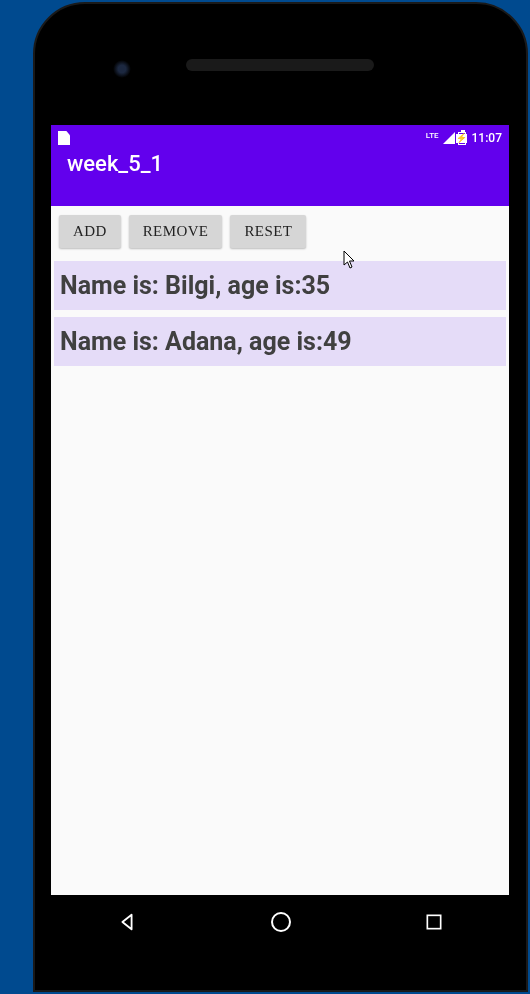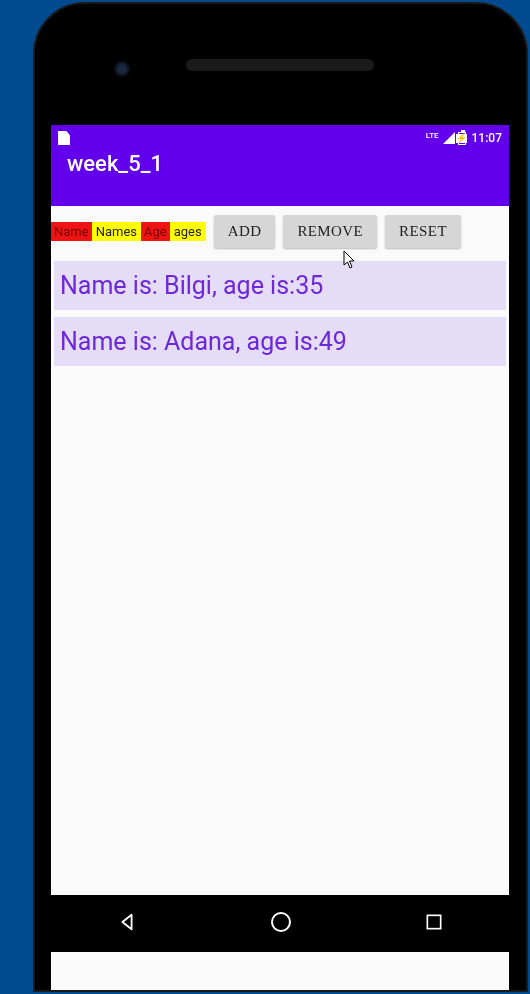--- a/index.html
+++ b/index.html
@@ -41,21 +41,21 @@
     .speaker {
       position: absolute;
       left: 186px; top: 59px;
       width: 188px; height: 12px;
       background: #1a1a1a;
       border-radius: 6px;
     }
     .screen {
       position: absolute;
       left: 51px; top: 125px;
-      width: 458px; height: 865px;
+      width: 458px; height: 770px;
       background: #fafafa;
       overflow: hidden;
     }
     .statusbar {
       height: 26px;
       background: #6200ED;
       display: flex;
       align-items: center;
       justify-content: space-between;
       padding: 0 7px;
@@ -151,25 +151,25 @@
       padding-right: 3px;
       align-items: flex-start;
       flex:1;
     }
     .list {
       padding: 3px 3px 0 3px;
       margin-top: 10px;
     }
     .list-item {
       background: #e5dcf8;
-      color: #6d28d9;
+      color: #404040;
       font-size: 25px;
       padding: 10px 7px 10px 6px;
       margin-bottom: 7px;
-      font-weight: 400;
+      font-weight: 700;
     }
     .navbar {
       position: absolute;
       left: 51px; top: 895px;
       width: 458px; height: 57px;
       background: #000;
       display: flex;
       align-items: center;
       justify-content: space-around;
     }
@@ -205,26 +205,20 @@
       <span class="clock">11:07</span>
     </div>
   </div>
 
   <div class="appbar">
     <span>week_5_1</span>
   </div>
 
   <div class="content">
     <div class="controls-row">
-      <div class="inputs-group">
-        <div class="label-box">Name</div>
-        <div class="input-box">Names</div>
-        <div class="label-box">Age</div>
-        <div class="input-box" style="min-width:30px">ages</div>
-      </div>
       <div class="buttons-group">
         <button class="btn">ADD</button>
         <button class="btn">REMOVE</button>
         <button class="btn">RESET</button>
       </div>
     </div>
 
     <div class="list">
       <div class="list-item">Name is: Bilgi, age is:35</div>
       <div class="list-item">Name is: Adana, age is:49</div>

